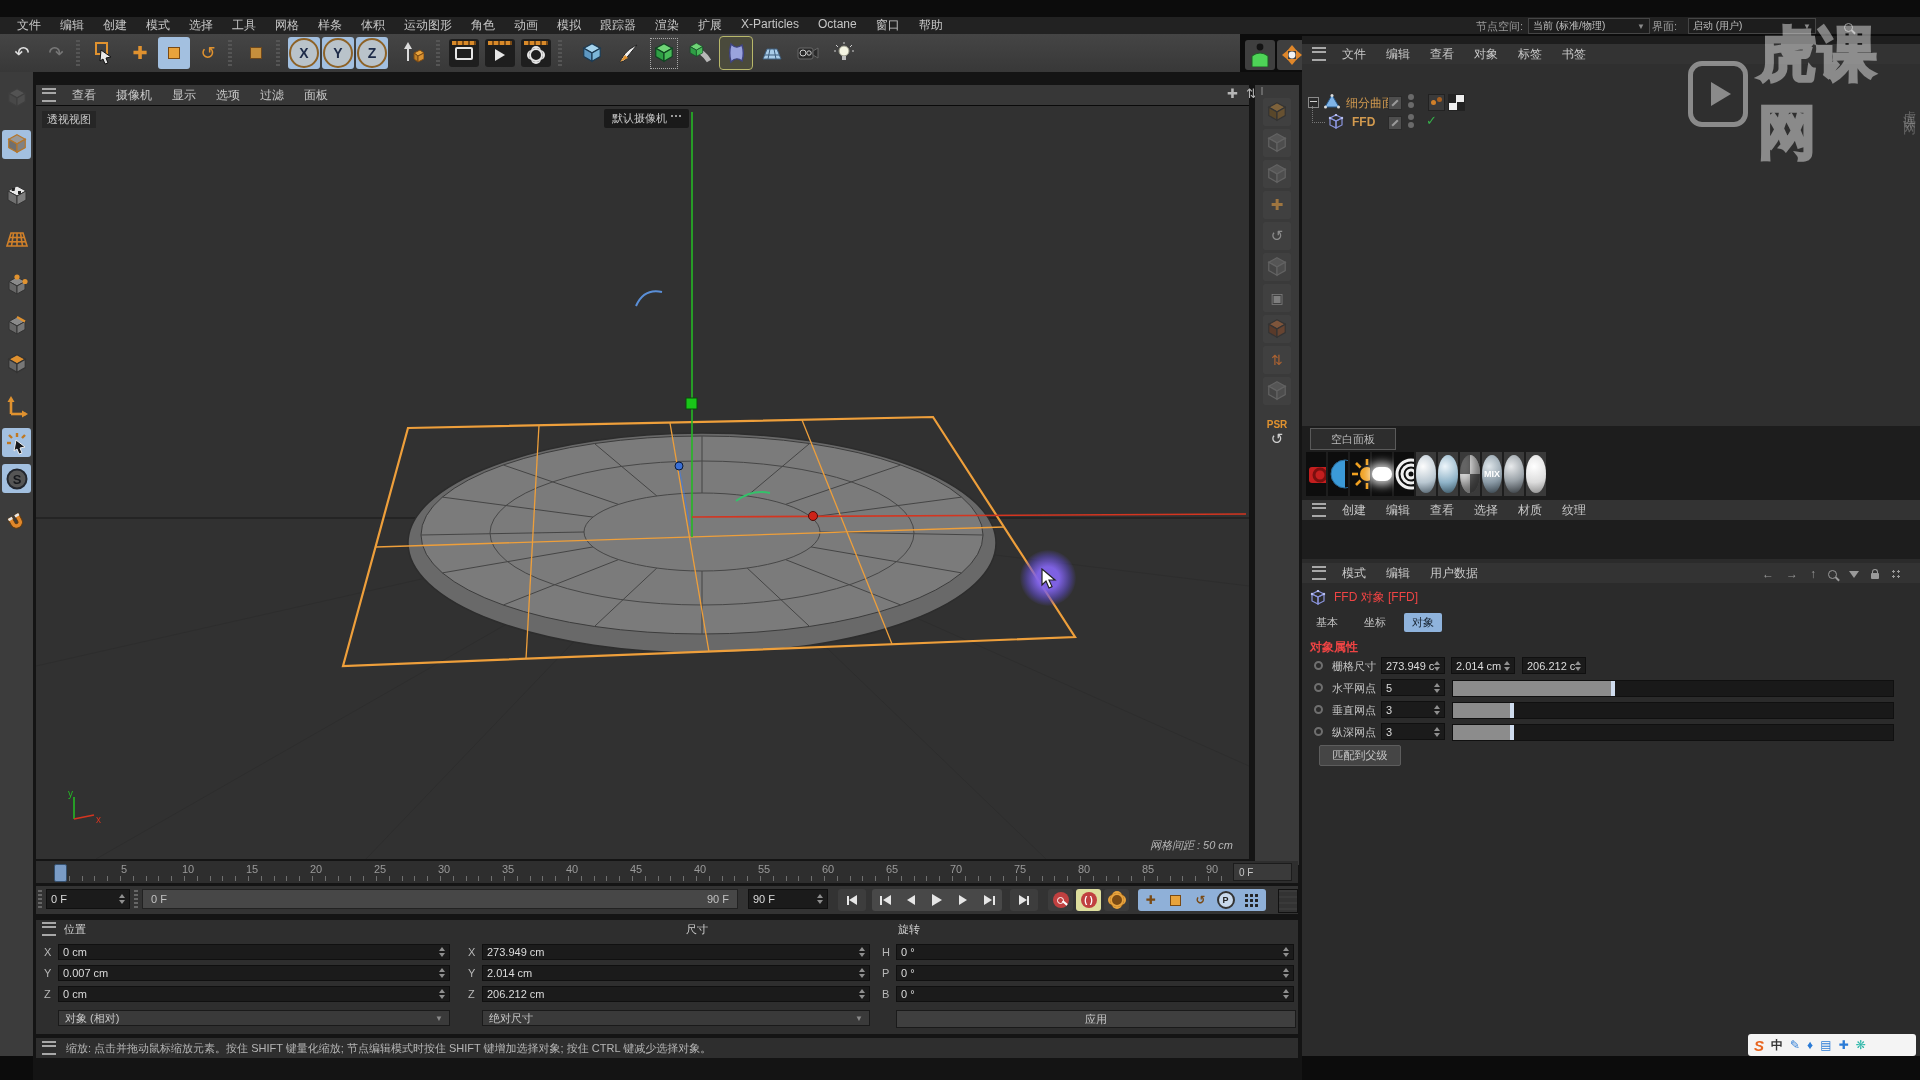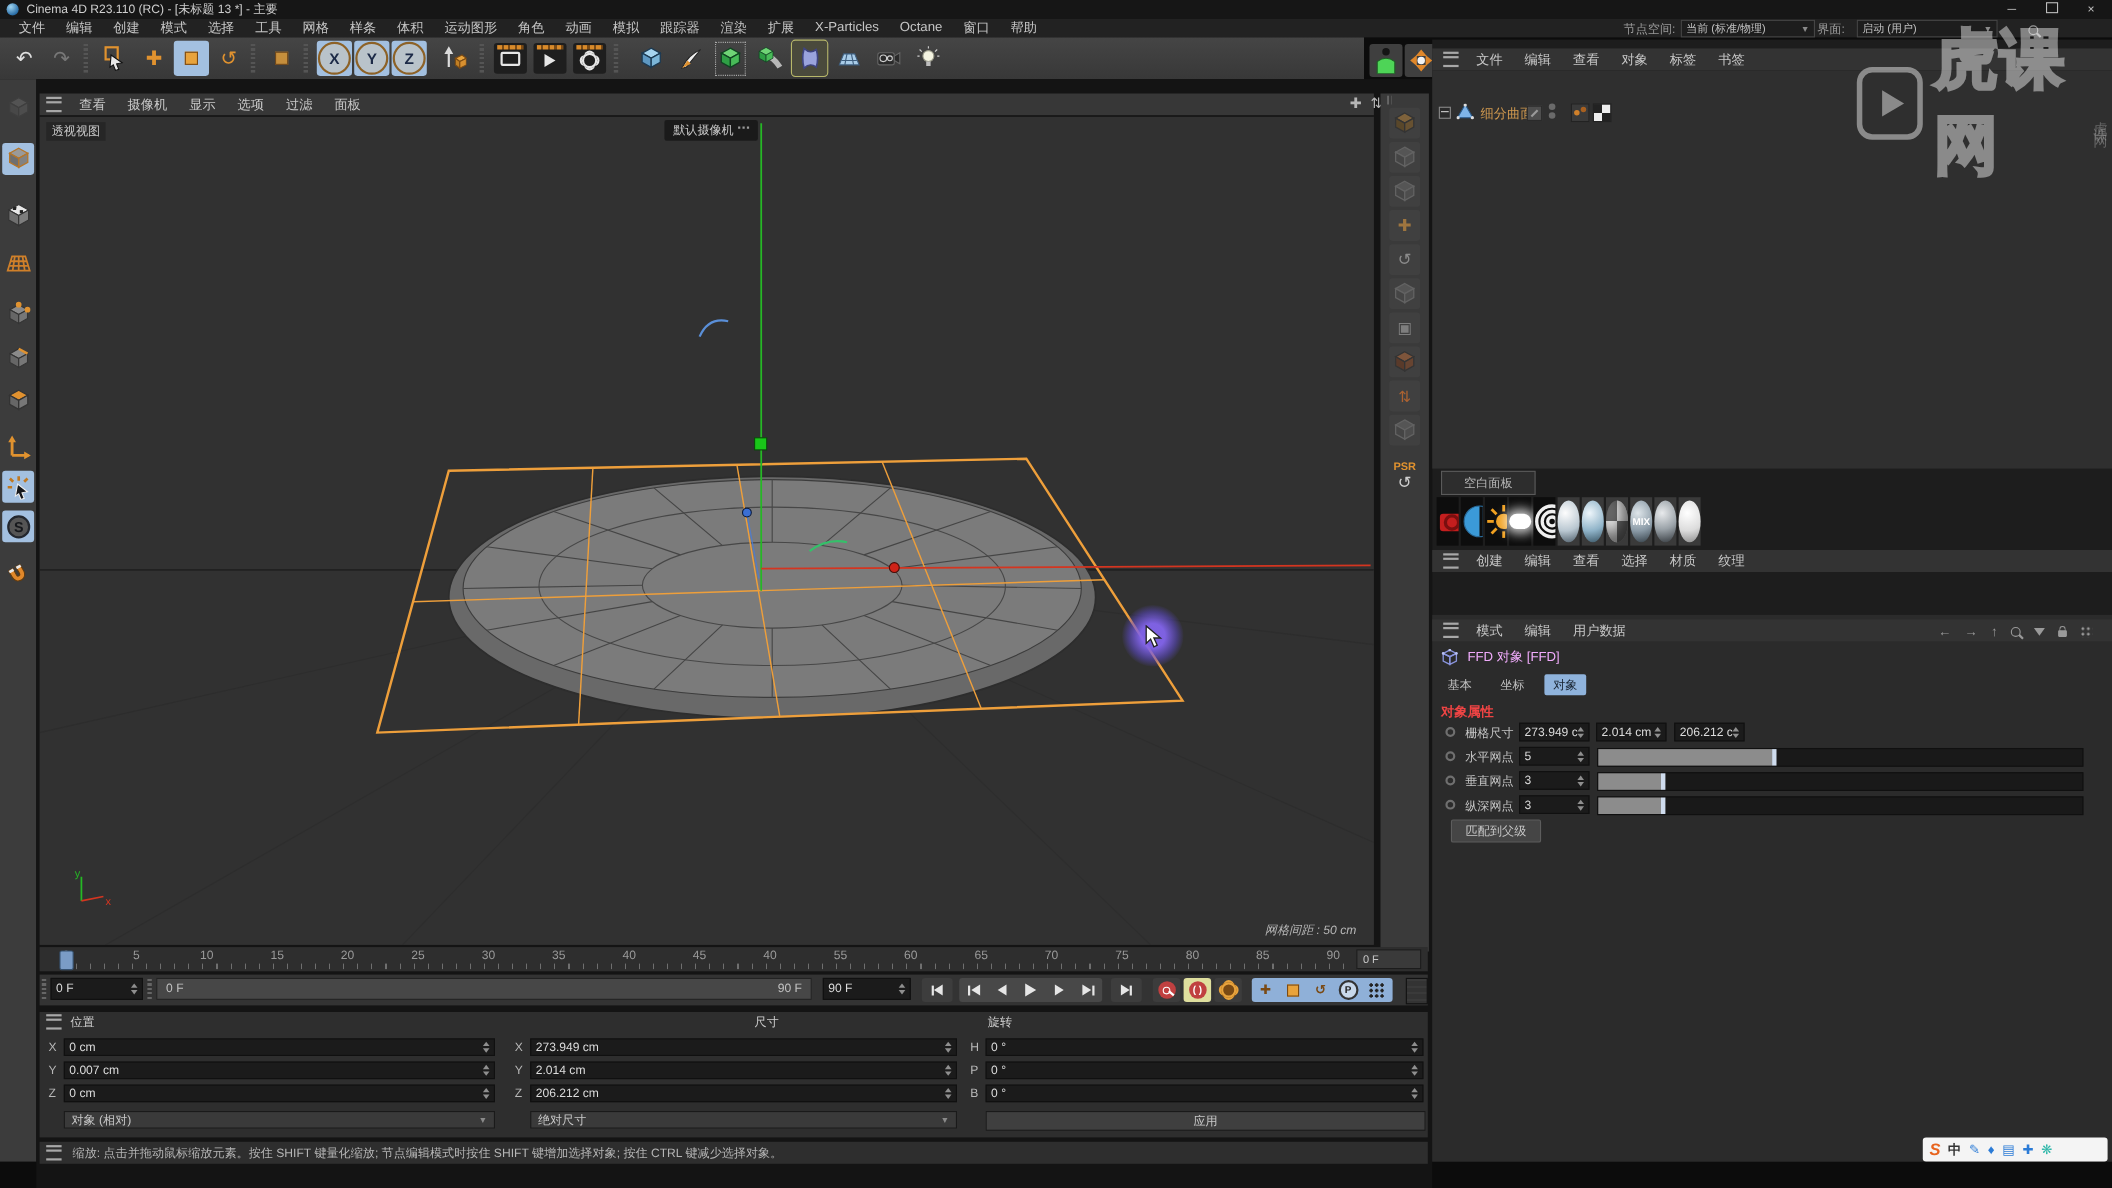--- a/index.html
+++ b/index.html
@@ -143,21 +143,21 @@
   .thumb.black{background:#0d0d0d;}
   .sphere{width:38px;height:38px;border-radius:50%;}
   .matmenu{position:absolute;left:0;top:464px;width:618px;height:20px;background:#333;display:flex;align-items:center;padding-left:10px;box-sizing:border-box;}
   .attrwrap{position:absolute;left:0;top:523px;width:618px;height:497px;background:#2b2b2b;}
   .attrmenu{position:absolute;left:0;top:4px;width:618px;height:20px;background:#333;display:flex;align-items:center;padding-left:10px;box-sizing:border-box;}
   .attricons{position:absolute;right:18px;top:8px;display:flex;gap:12px;align-items:center;color:#9a9a9a;font-size:12px;}
   .funnel{width:0;height:0;border-left:5px solid transparent;border-right:5px solid transparent;border-top:7px solid #9a9a9a;}
   .lock{width:8px;height:6px;background:#9a9a9a;border-radius:1px;position:relative;margin-top:4px;}
   .lock::before{content:'';position:absolute;left:1px;top:-4px;width:4px;height:4px;border:1.5px solid #9a9a9a;border-bottom:none;border-radius:3px 3px 0 0;}
   .gridic{width:11px;height:11px;background:radial-gradient(circle,#9a9a9a 1.2px,transparent 1.4px);background-size:5px 5px;}
-  .attrtitle{position:absolute;left:8px;top:30px;display:flex;align-items:center;gap:8px;color:#f0abfc;font-size:12px;}
+  .attrtitle{position:absolute;left:8px;top:30px;display:flex;align-items:center;gap:8px;color:#ef4444;font-size:12px;}
   .tabs{position:absolute;left:6px;top:54px;display:flex;gap:10px;}
   .tab{padding:2px 8px;font-size:11px;color:#c0c0c0;}
   .tab.active{background:#8fb3dc;color:#16222f;border-radius:2px;}
   .section{position:absolute;left:8px;top:80px;font-size:12px;font-weight:bold;color:#ef4444;}
   .arow{position:absolute;left:0;width:618px;height:18px;}
   .adot{position:absolute;left:12px;top:4px;width:9px;height:9px;border-radius:50%;border:2px solid #6f6f6f;background:#2b2b2b;box-sizing:border-box;}
   .alabel{position:absolute;left:30px;top:2px;font-size:11px;color:#c6c6c6;}
   .afld{position:absolute;top:0;height:17px;width:64px;}
   .slider{position:absolute;top:1px;left:150px;right:26px;height:15px;background:#191919;border:1px solid #101010;}
   .sfill{height:100%;background:#8c8c8c;}
@@ -175,29 +175,20 @@
      display:flex;align-items:center;gap:7px;padding:0 6px;box-sizing:border-box;}
   .sogou .s-logo{color:#e8641e;font-weight:bold;font-size:15px;font-style:italic;}
   .sogou .si{font-size:12px;color:#2b7bd6;}
   .sogou .zh{color:#333;font-weight:bold;font-size:12px;}
 </style>
 </head>
 <body>
 
 <div id="app">
 
-  <div class="titlebar">
-    <span class="appicon"></span>
-    <span class="titletext">Cinema 4D R23.110 (RC) - [未标题 13 *] - 主要</span>
-    <div class="wincontrols">
-      <span class="wc">─</span>
-      <span class="wc"><span class="wc-box"></span></span>
-      <span class="wc">×</span>
-    </div>
-  </div>
 
   <div class="menubar">
     <div style="display:flex">
         <span class="mi">文件</span>
         <span class="mi">编辑</span>
         <span class="mi">创建</span>
         <span class="mi">模式</span>
         <span class="mi">选择</span>
         <span class="mi">工具</span>
         <span class="mi">网格</span>
@@ -858,20 +849,40 @@
         <span class="oname orange" style="position:absolute;left:44px;top:3px">细分曲面</span>
         <span class="pencilbox" style="top:4px"></span>
         <span class="vdots" style="top:2px">
             <i style="top:0"></i>
             <i style="top:8px"></i>
           </span>
         <span class="tag phong" style="left:126px;top:2px"></span>
         <span class="tag checker" style="left:146px;top:2px"></span>
       </div>
 
+      <div class="orow" style="top:48px">
+        <span class="treeline" style="left:10px;top:-6px;width:12px;height:16px"></span>
+        <svg width="16" height="16" style="position:absolute;left:26px;top:2px">
+          <g stroke="#8a94dd" fill="none" stroke-width="1.2">
+              <polygon points="8,1 14,4 8,7 2,4"></polygon>
+              <polygon points="2,4 8,7 8,14 2,11"></polygon>
+              <polygon points="14,4 8,7 8,14 14,11"></polygon>
+            </g>
+          <circle cx="8" cy="1" r="1.2" fill="#b8c0f0"></circle>
+            <circle cx="2" cy="4" r="1.2" fill="#b8c0f0"></circle>
+            <circle cx="14" cy="4" r="1.2" fill="#b8c0f0"></circle>
+        </svg>
+        <span class="oname orange" style="position:absolute;left:50px;top:3px;font-weight:bold">FFD</span>
+        <span class="pencilbox" style="top:4px"></span>
+        <span class="vdots" style="top:2px">
+            <i style="top:0"></i>
+            <i style="top:8px"></i>
+          </span>
+        <span class="tagcheckmark" style="position:absolute;left:124px;top:1px">✓</span>
+      </div>
     </div>
 
     <div class="mattab">空白面板</div>
     <div class="thumbs">
       <div class="thumb black">
         <svg width="34" height="30">
             <rect x="3" y="8" width="22" height="16" rx="3" fill="#c41e1e"></rect>
             <circle cx="14" cy="16" r="6" fill="none" stroke="#7a0f0f" stroke-width="3"></circle>
             <polygon points="25,12 32,8 32,24 25,20" fill="#c41e1e"></polygon>
           </svg>

